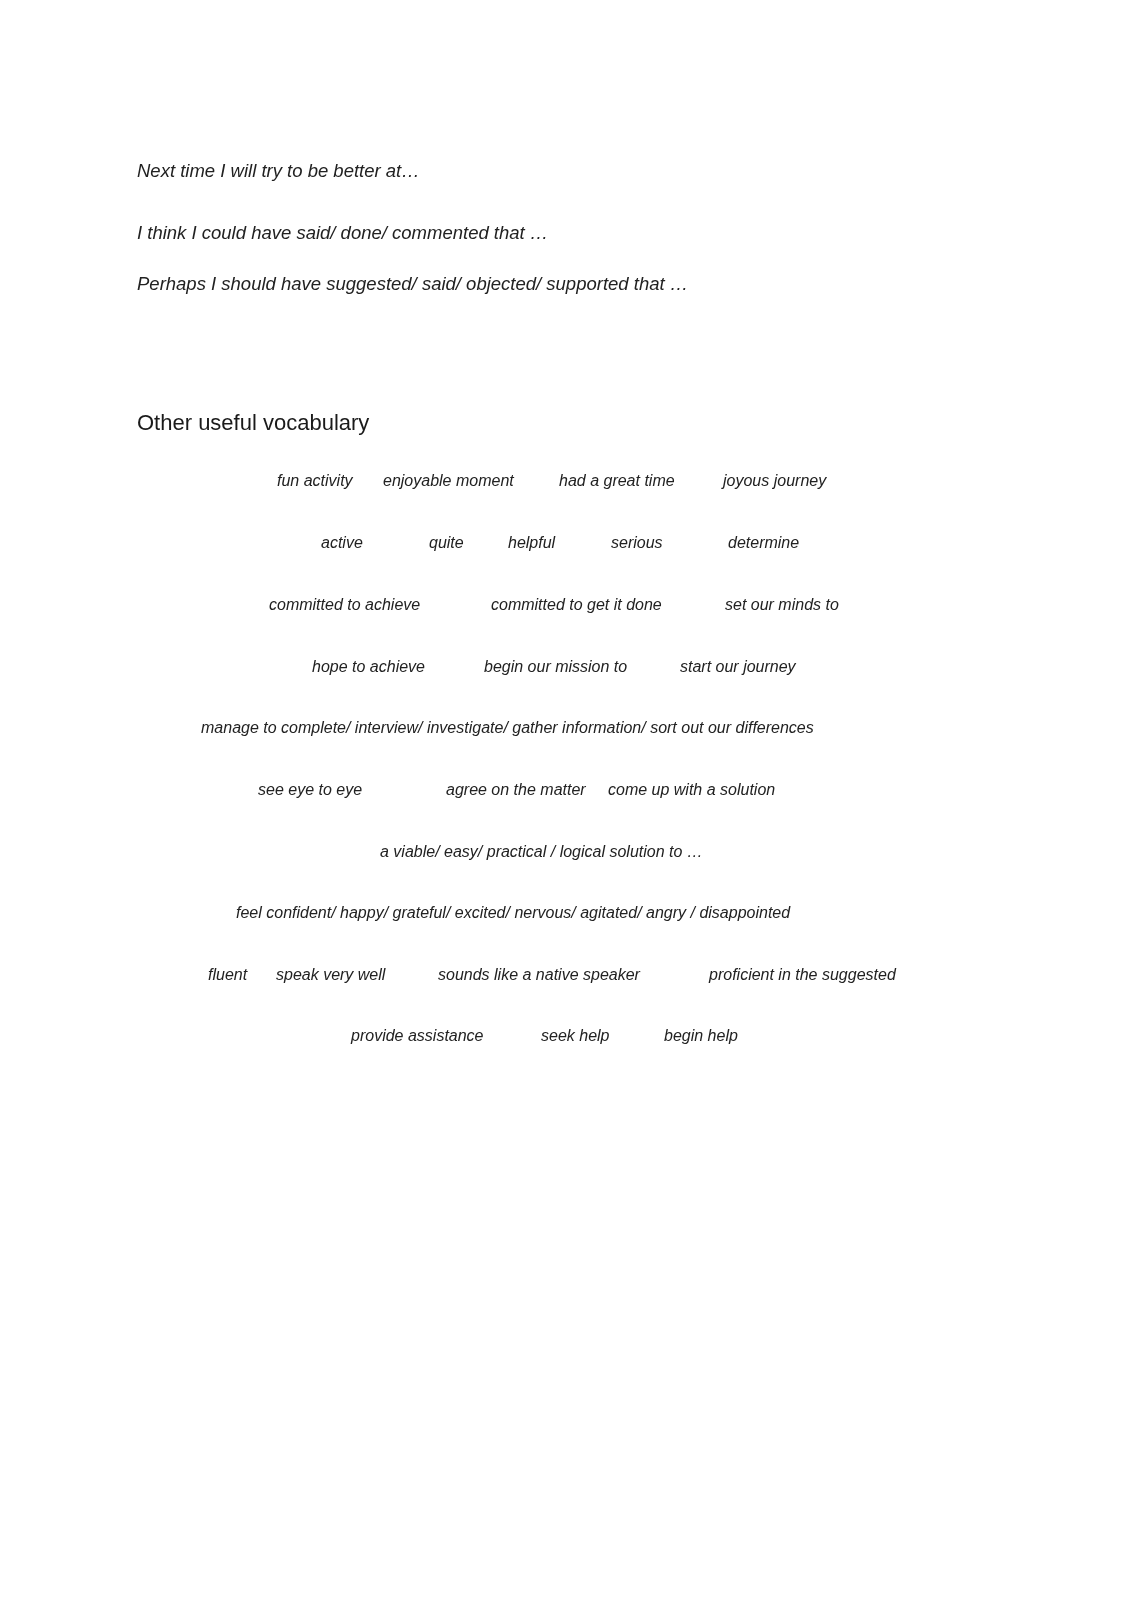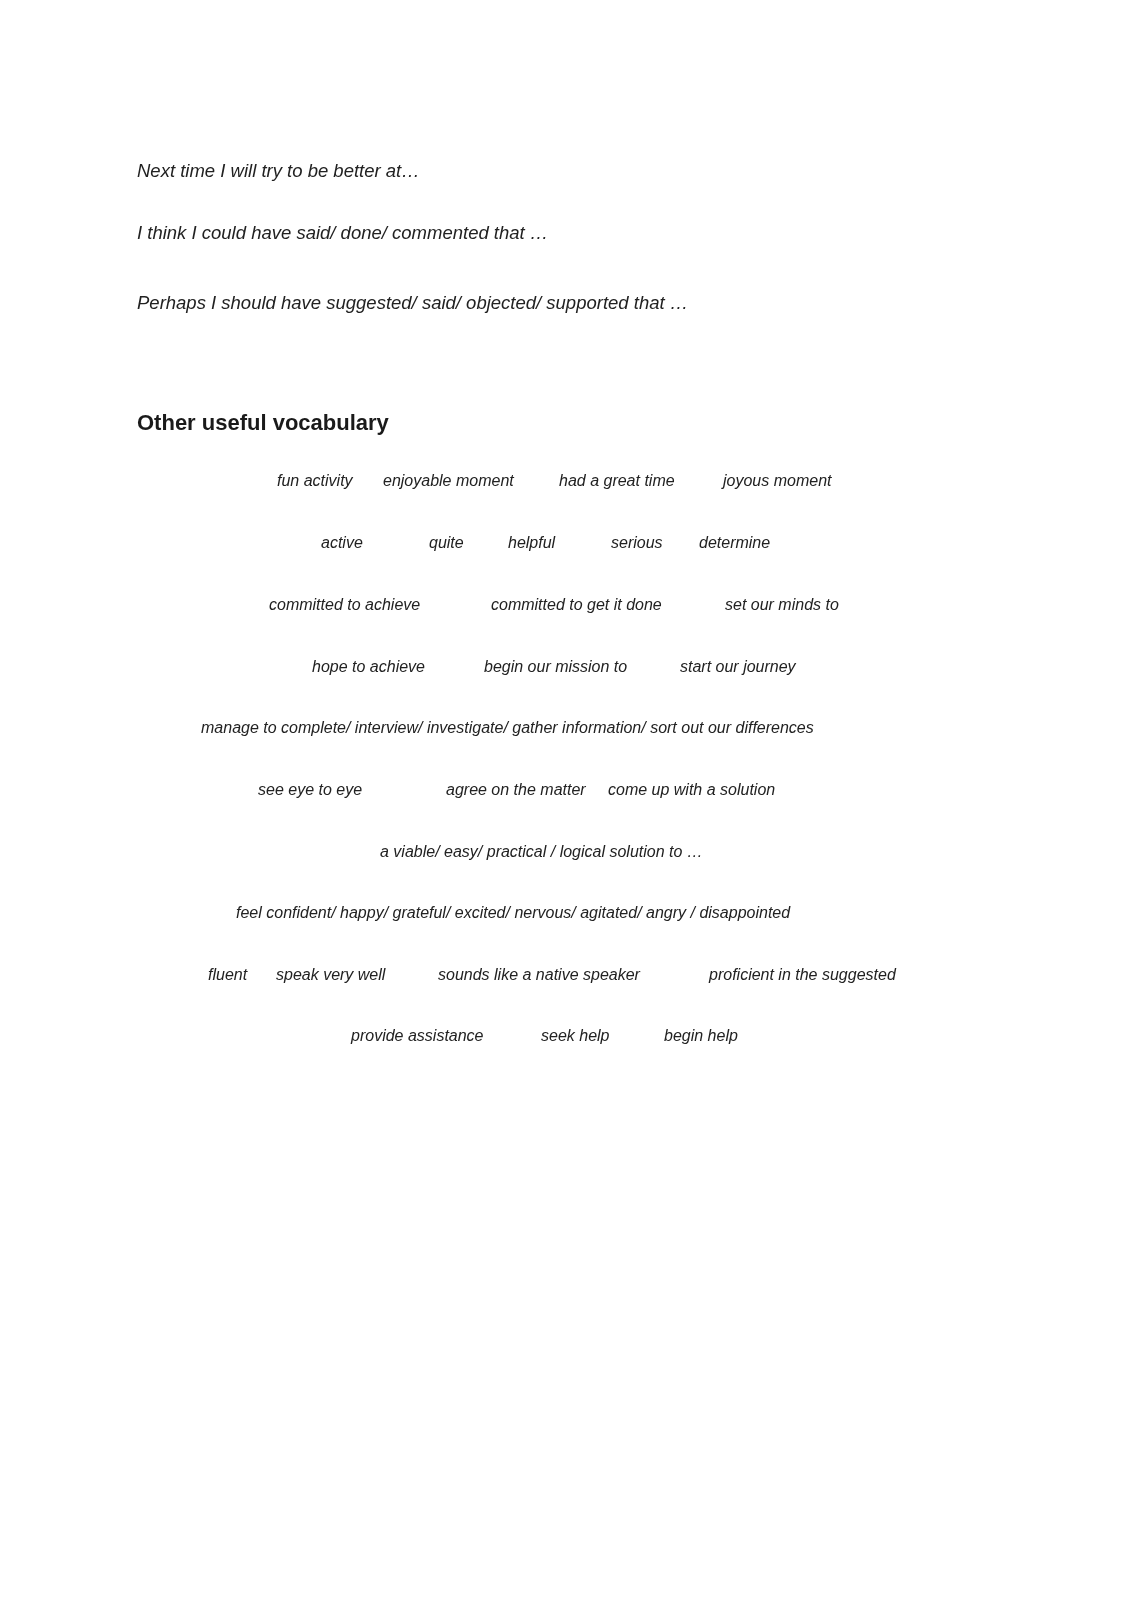--- a/index.html
+++ b/index.html
@@ -1,45 +1,45 @@
 <!DOCTYPE html>
 <html><head>
   <meta charset="utf-8">
   <style>
     html, body { margin: 0; padding: 0; background: #ffffff; }
     body { width: 1130px; height: 1600px; position: relative; overflow: hidden;
       font-family: "Liberation Sans", sans-serif; color: #222222; }
     .line { position: absolute; font-style: italic; font-size: 18.5px; white-space: pre; text-align: right; }
     .left { left: 137px; }
-    .heading { position: absolute; left: 137px; top: 410px; font-weight: bold; font-size: 22px; color: #1a1a1a; }
+    .heading { position: absolute; left: 137px; top: 410px; font-weight: normal; font-size: 22px; color: #1a1a1a; }
     .row { position: absolute; left: 0; width: 1130px; height: 24px; }
     .w { position: absolute; font-style: italic; font-size: 16px; white-space: pre; }
   </style>
 </head>
 <body>
 
 <div>
   <div class="line left" style="top:160px">Next time I will try to be better at…</div>
   <div class="line left" style="top:222px">I think I could have said/ done/ commented that …</div>
-  <div class="line left" style="top:292px">Perhaps I should have suggested/ said/ objected/ supported that …</div>
+  <div class="line left" style="top:273px">Perhaps I should have suggested/ said/ objected/ supported that …</div>
 
   <div class="heading">Other useful vocabulary</div>
 
   <div class="row" style="top:472px">
     <span class="w" style="left:277px">fun activity</span>
     <span class="w" style="left:383px">enjoyable moment</span>
     <span class="w" style="left:559px">had a great time</span>
-    <span class="w" style="left:723px">joyous moment</span>
+    <span class="w" style="left:723px">joyous journey</span>
   </div>
   <div class="row" style="top:534px">
     <span class="w" style="left:321px">active</span>
     <span class="w" style="left:429px">quite</span>
     <span class="w" style="left:508px">helpful</span>
     <span class="w" style="left:611px">serious</span>
-    <span class="w" style="left:699px">determine</span>
+    <span class="w" style="left:728px">determine</span>
   </div>
   <div class="row" style="top:596px">
     <span class="w" style="left:269px">committed to achieve</span>
     <span class="w" style="left:491px">committed to get it done</span>
     <span class="w" style="left:725px">set our minds to</span>
   </div>
   <div class="row" style="top:658px">
     <span class="w" style="left:312px">hope to achieve</span>
     <span class="w" style="left:484px">begin our mission to</span>
     <span class="w" style="left:680px">start our journey</span>

